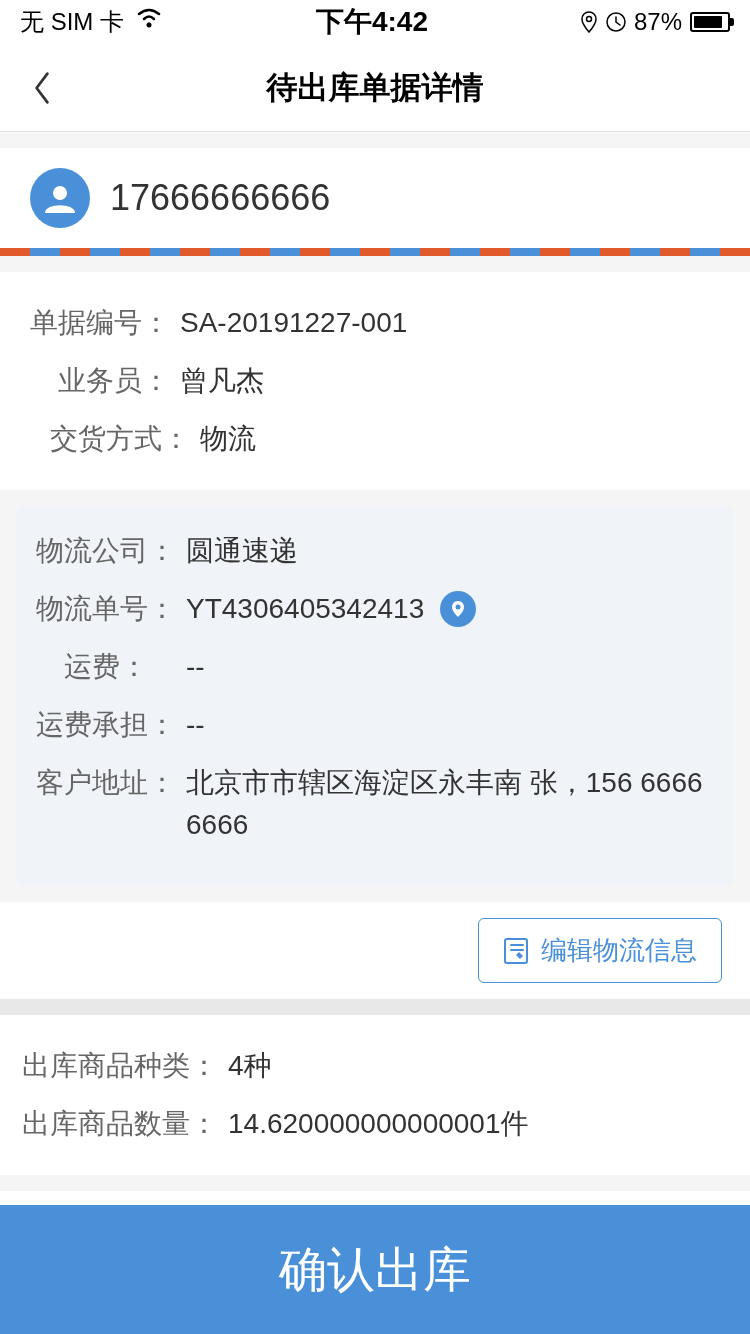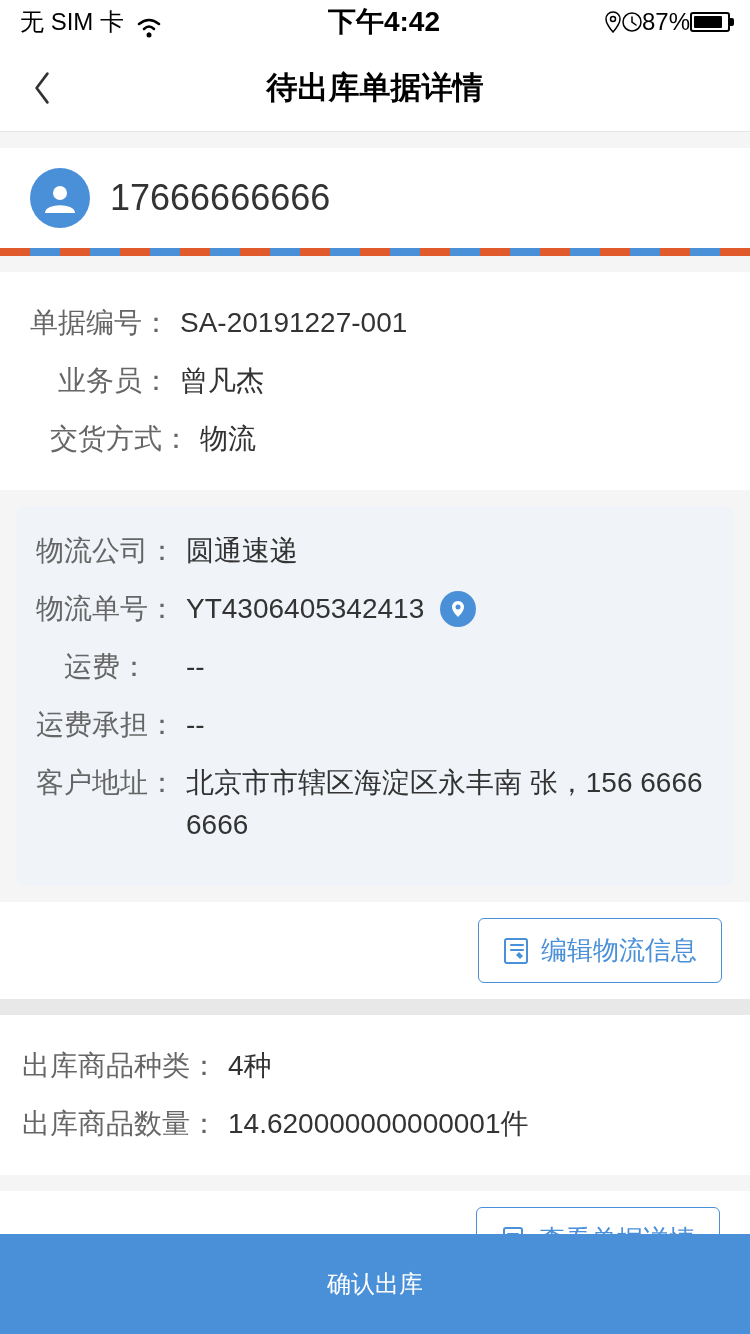--- a/index.html
+++ b/index.html
@@ -17,23 +17,23 @@
     .status-bar {
       height: 44px;
       background: #fff;
       display: flex;
       align-items: center;
       justify-content: space-between;
       padding: 0 20px;
       font-size: 24px;
       color: #000;
     }
-    .status-left { display: flex; align-items: flex-end; gap: 10px; }
+    .status-left { display: flex; align-items: flex-start; gap: 10px; }
     .status-center { font-weight: 600; font-size: 28px; }
-    .status-right { display: flex; align-items: center; gap: 0; font-size: 24px; }
+    .status-right { display: flex; align-items: center; gap: 8px; font-size: 24px; }
     .battery-icon {
       display: inline-flex; align-items: center;
       border: 2px solid #000; border-radius: 3px;
       width: 40px; height: 20px; padding: 2px; position: relative;
     }
     .battery-icon::after {
       content: '';
       position: absolute; right: -6px; top: 50%; transform: translateY(-50%);
       width: 4px; height: 8px; background: #000; border-radius: 0 2px 2px 0;
     }
@@ -189,24 +189,24 @@
       background: #fff;
       margin-bottom: 16px;
     }
 
     
     .bottom-spacer { flex: 1; background: #f5f5f5; min-height: 120px; }
 
     
     .confirm-btn {
       width: 750px;
-      height: 100px;
+      height: 129px;
       background: #4a90d9;
       color: #fff;
-      font-size: 24px;
+      font-size: 48px;
       font-weight: 500;
       border: none;
       cursor: pointer;
       position: fixed;
       bottom: 0;
       left: 0;
       text-align: center;
       line-height: 100px;
     }
 

